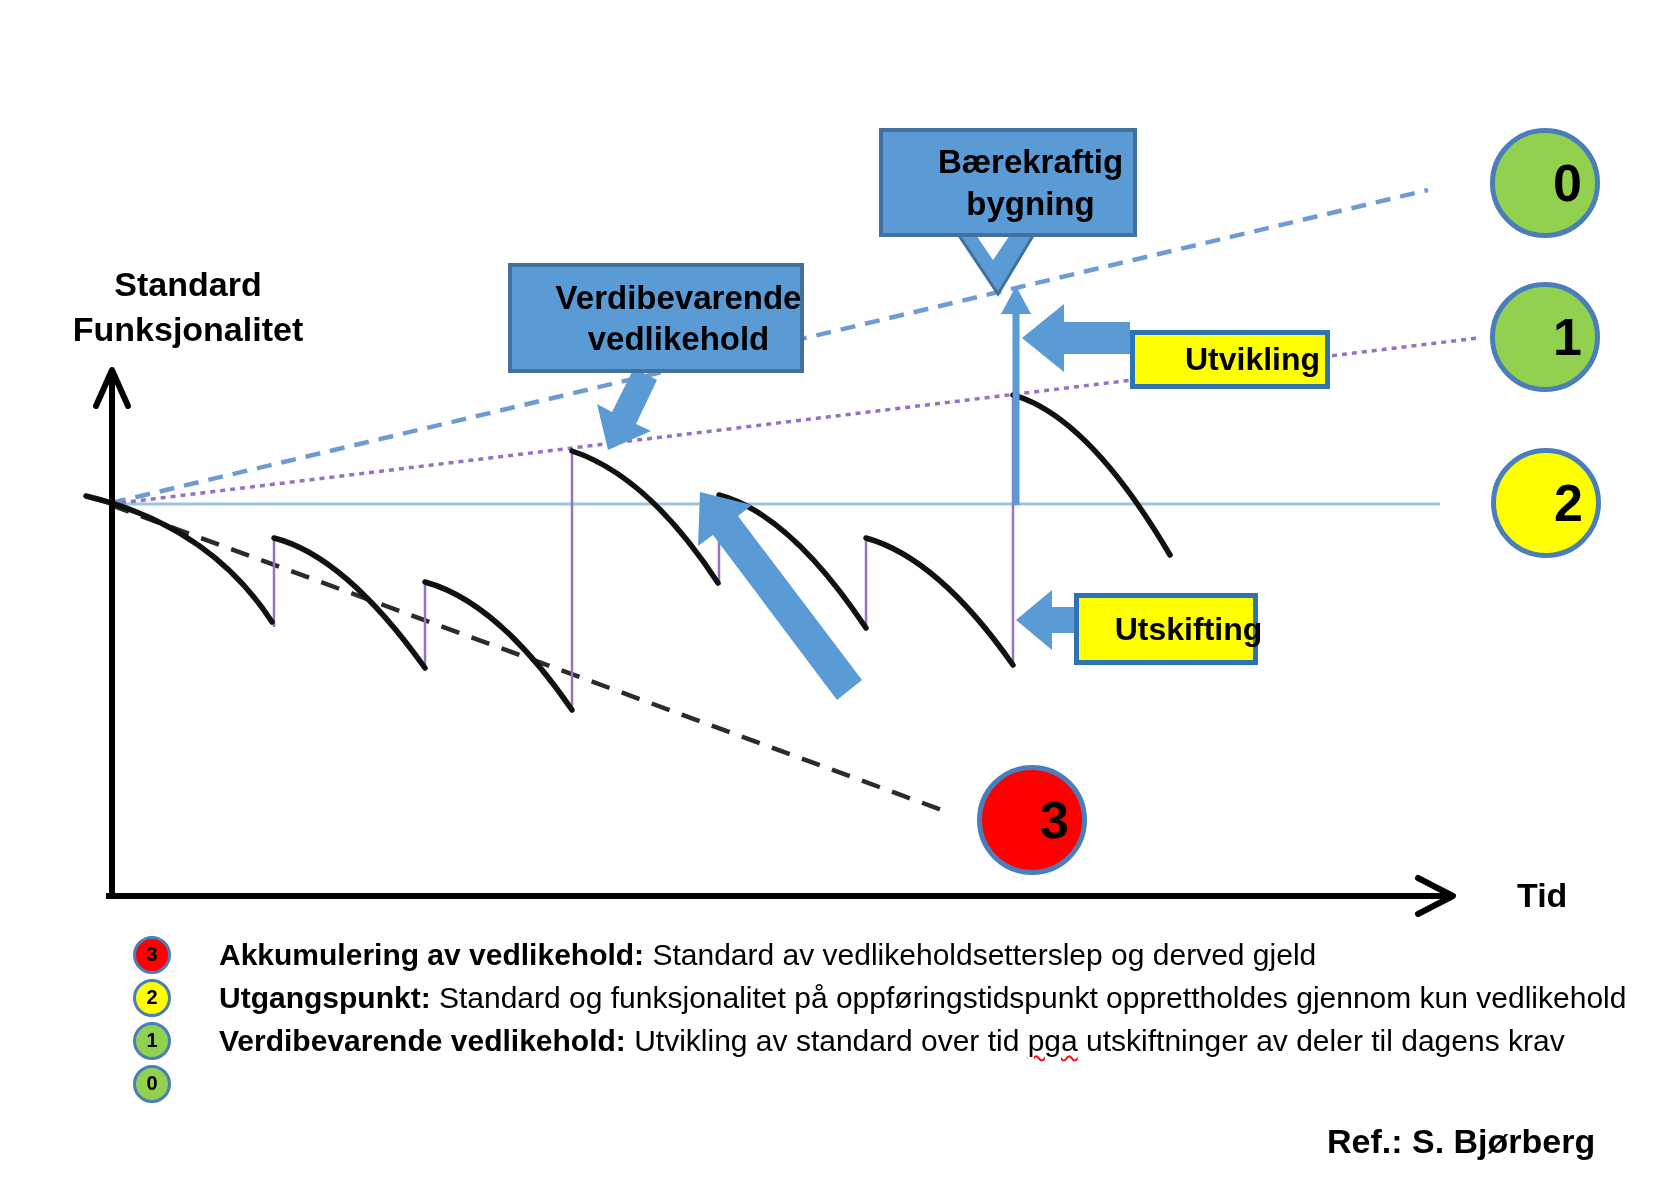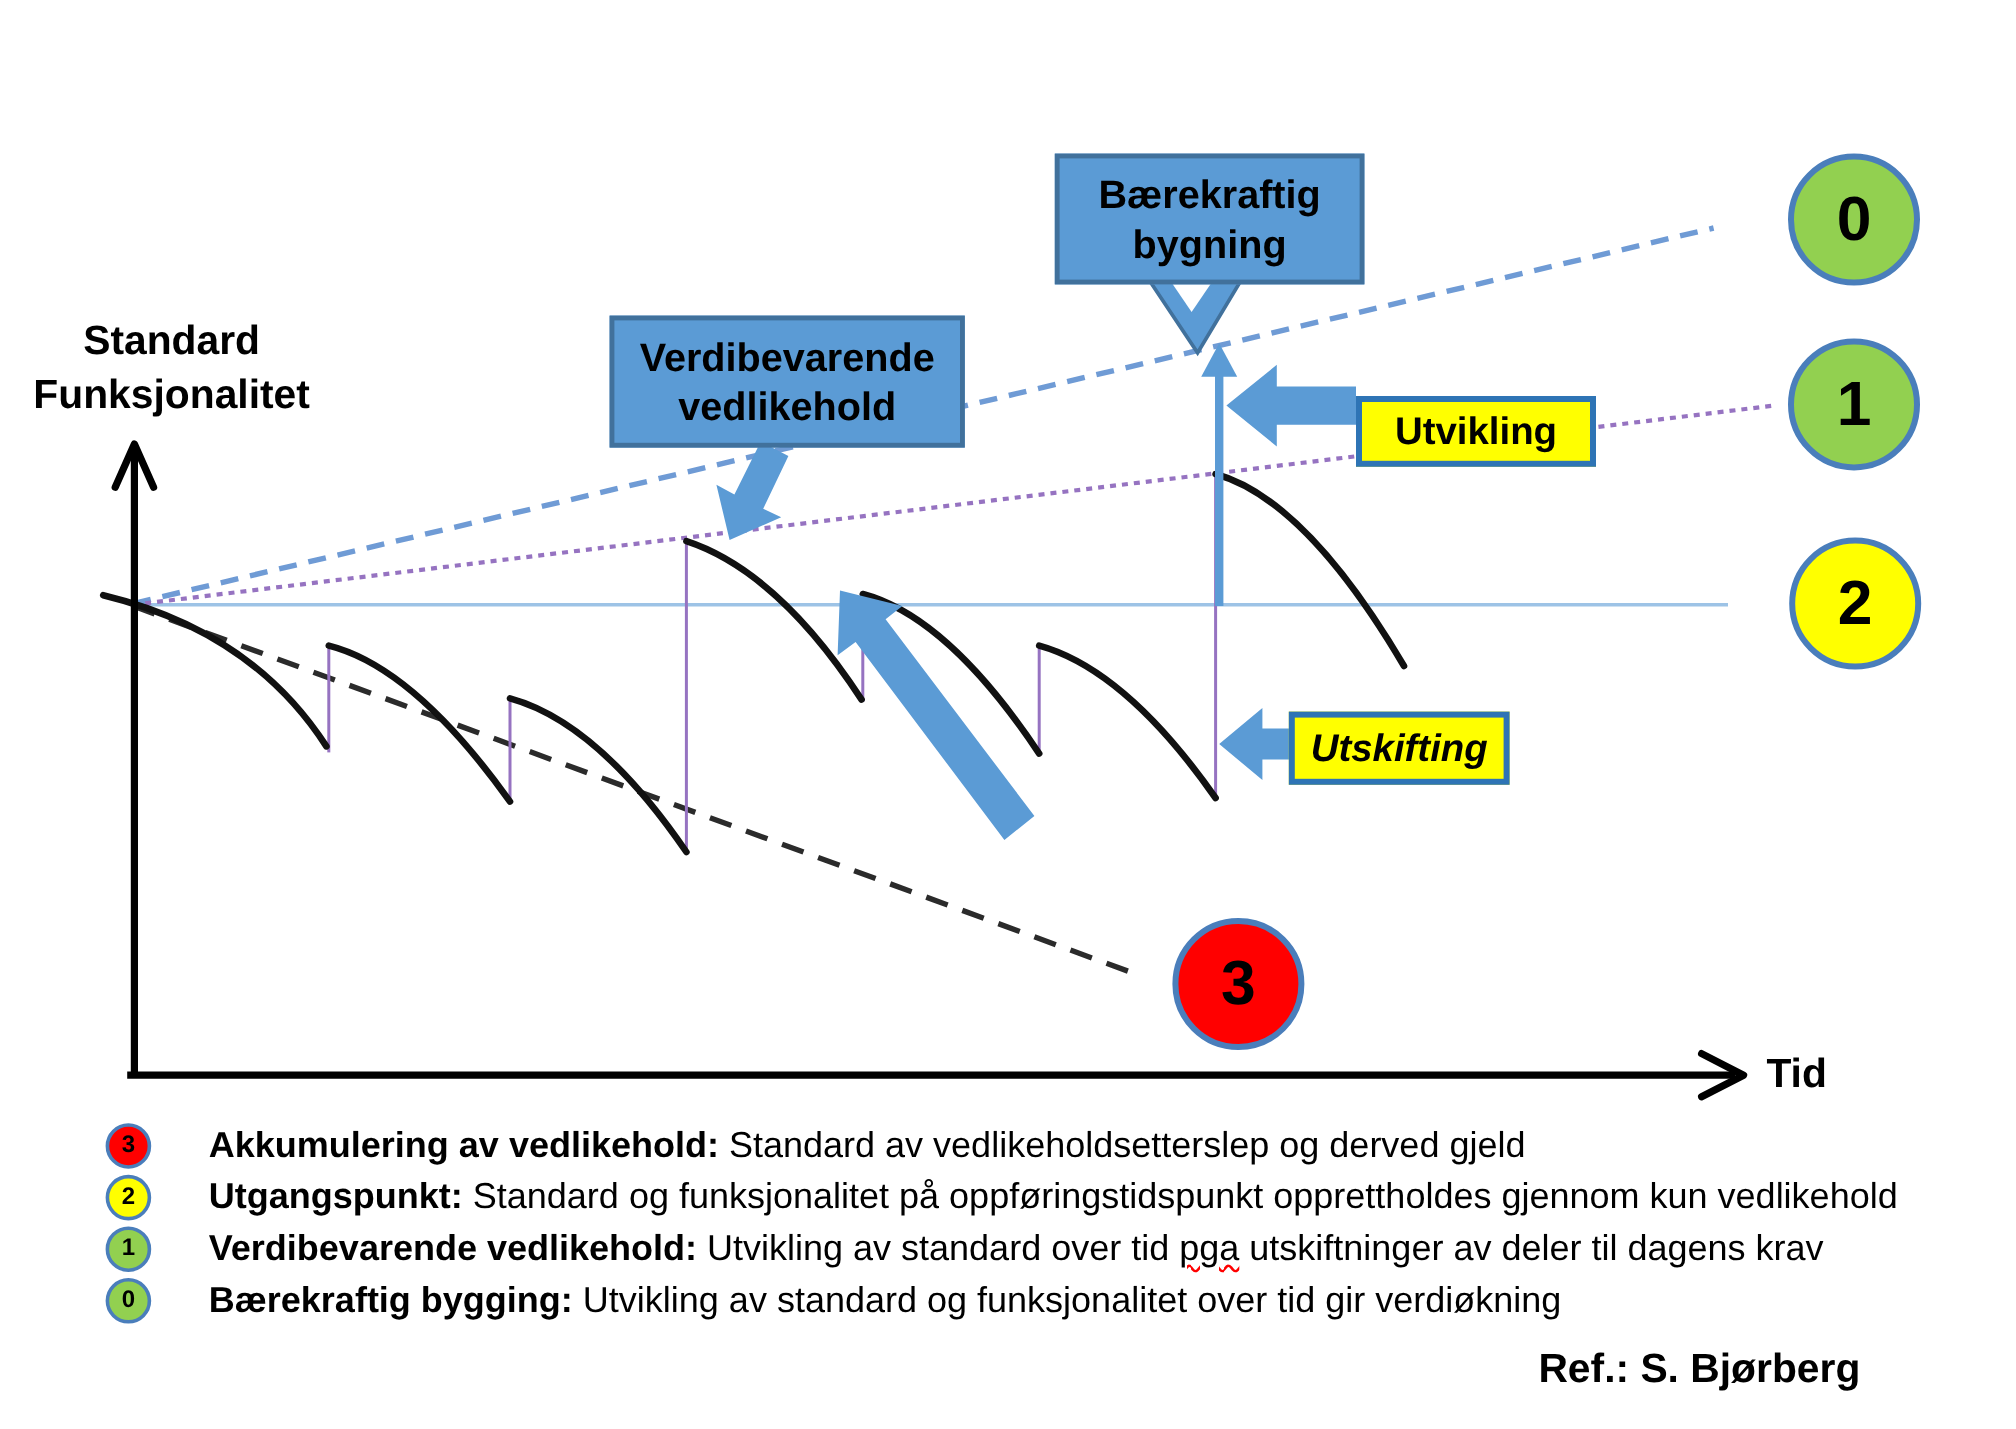--- a/index.html
+++ b/index.html
@@ -1,37 +1,37 @@
 <!DOCTYPE html>
 <html><head>
 <meta charset="utf-8">
 <style>
   html,body{margin:0;padding:0;background:#fff;}
   .canvas{
     position:relative;width:1680px;height:1191px;background:#ffffff;
     font-family:"Liberation Sans",sans-serif;color:#000;overflow:hidden;
   }
   .canvas svg{position:absolute;left:0;top:0;}
-  .abs{position:absolute;}
+  .abs{position:absolute;padding-left:45px;}
   .ylabel{left:12px;top:262px;width:262px;text-align:center;font-size:34px;font-weight:bold;line-height:1.32;}
   .xlabel{left:1472px;top:876px;font-size:34px;font-weight:bold;}
   .bluebox{
     background:#5B9BD5;border:4px solid #41719C;box-sizing:border-box;
     display:flex;flex-direction:column;align-items:center;justify-content:center;
     font-size:33px;font-weight:bold;line-height:1.25;text-align:center;color:#000;
   }
   .box-baerekraftig{left:879px;top:128px;width:258px;height:109px;}
   .box-verdibevarende{left:508px;top:263px;width:296px;height:110px;}
   .yellowbox{
     background:#FFFF00;border:5px solid #2E74B5;box-sizing:border-box;
     display:flex;align-items:center;justify-content:center;
     font-size:32px;font-weight:bold;color:#000;white-space:nowrap;
   }
   .box-utvikling{left:1130px;top:330px;width:200px;height:59px;}
-  .box-utskifting{left:1074px;top:593px;width:184px;height:61px;font-style:italic;}
+  .box-utskifting{left:1074px;top:593px;width:184px;height:72px;}
   .box-periodisk{left:847px;top:693px;width:412px;height:65px;font-size:34px;}
   .bigcircle{
     width:110px;height:110px;border-radius:50%;border:5px solid #4A7EBB;box-sizing:border-box;
     display:flex;align-items:center;justify-content:center;font-size:52px;font-weight:bold;color:#000;
   }
   .c-green{background:#92D050;}
   .c-yellow{background:#FFFF00;}
   .c-red{background:#FF0000;}
   .circle-0{left:1490px;top:128px;}
   .circle-1{left:1490px;top:282px;}
@@ -123,19 +123,18 @@
     <div class="legend-row">
       <div class="legend-circle c-yellow">2</div>
       <div class="legend-text"><span class="legend-lead">Utgangspunkt:</span><span> Standard og funksjonalitet på oppføringstidspunkt opprettholdes gjennom kun vedlikehold</span></div>
     </div>
     <div class="legend-row">
       <div class="legend-circle c-green">1</div>
       <div class="legend-text"><span class="legend-lead">Verdibevarende vedlikehold:</span><span> Utvikling av standard over tid </span><span class="wavy">pga</span><span> utskiftninger av deler til dagens krav</span></div>
     </div>
     <div class="legend-row">
       <div class="legend-circle c-green">0</div>
-      <div class="legend-text"><span class="legend-lead">Bærekraftig bygging:</span><span> Utvikling av standard og funksjonalitet over tid gir verdiøkning</span></div>
     </div>
   </div>
 
   <div class="abs refline">Ref.: S. Bjørberg</div>
 
 </div>
 
 </body></html>

